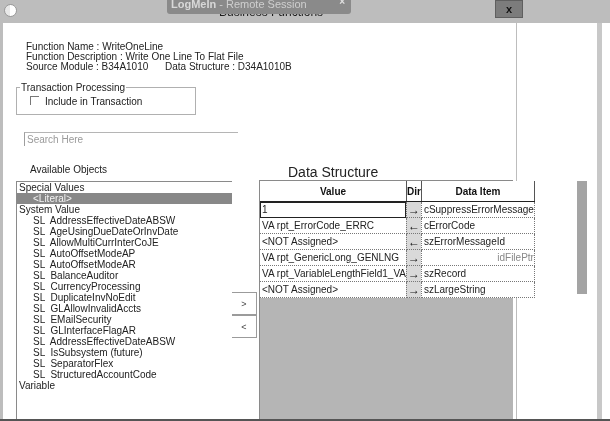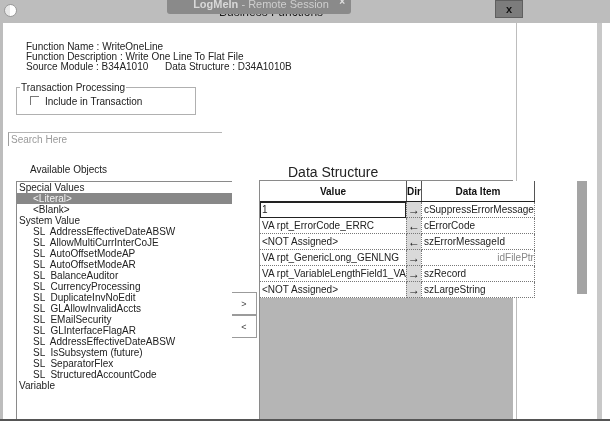--- a/index.html
+++ b/index.html
@@ -1,36 +1,36 @@
 <!DOCTYPE html>
 <html><head>
 <meta charset="utf-8">
 <style>
   html, body { margin:0; padding:0; }
   body { width:610px; height:421px; overflow:hidden; background:#bdbdbd; font-family:"Liberation Sans", sans-serif; font-size:10px; color:#1a1a1a; position:relative; }
   .titlebar { position:absolute; left:0; top:0; width:610px; height:23px; background:#bdbdbd; }
   .app-icon { position:absolute; left:4px; top:4px; width:11px; height:11px; border-radius:50%; background:linear-gradient(90deg,#e8e8e8 50%,#ffffff 50%); border:1px solid #9a9a9a; }
-  .lm-overlay { position:absolute; left:167px; top:0; width:184px; height:14px; background:#8a8a8a; border-radius:0 0 3px 3px; color:#d8d8d8; font-size:11px; font-weight:bold; line-height:8px; padding-left:4px; box-sizing:border-box; overflow:hidden;text-align:center; }
+  .lm-overlay { position:absolute; left:167px; top:0; width:184px; height:14px; background:#8a8a8a; border-radius:0 0 3px 3px; color:#d8d8d8; font-size:11px; font-weight:bold; line-height:8px; padding-left:4px; box-sizing:border-box; overflow:hidden; }
   .lm-overlay .sub { font-weight:normal; color:#cfcfcf; }
   .lm-close { position:absolute; right:6px; top:-2px; color:#e0e0e0; font-size:10px; }
   .win-title { position:absolute; left:219px; top:5px; font-size:12px; color:#1a1a1a; }
   .close-btn { position:absolute; left:495px; top:0; width:26px; height:16px; background:#7c7c7c; border:1px solid #5f5f5f; color:#111; font-weight:bold; font-size:11px; text-align:center; line-height:16px; }
   .close-btn span { color:#111; }
   .client { position:absolute; left:3px; top:23px; width:513px; height:396px; background:#ffffff; }
   .right-strip { position:absolute; left:517px; top:23px; width:93px; height:398px; background:#ffffff; }
   .right-strip .edge { position:absolute; left:80px; top:0; width:5px; height:398px; background:#c8c8c8; }
   .bottom-line { position:absolute; left:0; top:419px; width:610px; height:2px; background:#555; }
 
   .info { position:absolute; left:26px; top:42px; font-size:10px; line-height:10px; color:#222; }
   .info div { height:10px; white-space:pre; }
   .fieldset { position:absolute; left:16px; top:87px; width:172px; height:26px; border:1px solid #b0b0b0;padding-left:6px; }
   .legend { position:absolute; left:3px; top:-6px; background:#fff; padding:0 1px; font-size:10px; color:#222; }
   .chk-row { position:absolute; left:13px; top:8px; display:flex; align-items:flex-start; }
   .chk { width:8px; height:8px; border-left:1px solid #777; border-top:1px solid #777; margin-right:6px; }
-  .search { position:absolute; left:8px; top:132px; width:214px; height:14px; border-top:1px solid #b5b5b5; border-left:1px solid #9e9e9e; font-size:10px; color:#9a9a9a; padding-left:2px; box-sizing:border-box; line-height:14px; background:#fff; }
+  .search { position:absolute; left:24px; top:132px; width:214px; height:14px; border-top:1px solid #b5b5b5; border-left:1px solid #9e9e9e; font-size:10px; color:#9a9a9a; padding-left:2px; box-sizing:border-box; line-height:14px; background:#fff; }
   .avail-label { position:absolute; left:30px; top:164px; font-size:10px; color:#222; }
   .ds-label { position:absolute; left:288px; top:164px; font-size:14px; color:#222; }
 
   .listbox { position:absolute; left:16px; top:181px; width:215px; height:240px; border-top:1px solid #8a8a8a; border-left:1px solid #8a8a8a; overflow:hidden; background:#fff; }
   .li { height:11px; line-height:11px; font-size:10px; white-space:pre; padding-left:2px; color:#222; }
   .li.indent { padding-left:16px; }
   .li.sel { background:#888888; color:#f3f3f3; }
 
   .move-btn { position:absolute; left:232px; width:25px; height:23px; border-top:1px solid #9b9b9b; border-right:1px solid #9b9b9b; border-bottom:1px solid #9b9b9b; font-size:9px; color:#444; text-align:center; line-height:22px; background:#fff; box-sizing:border-box; }
 
@@ -78,23 +78,23 @@
 </div>
 
 <div class="search">Search Here</div>
 
 <div class="avail-label">Available Objects</div>
 <div class="ds-label">Data Structure</div>
 
 <div class="listbox">
   <div class="li">Special Values</div>
   <div class="li indent sel">&lt;Literal&gt;</div>
-  <div class="li indent">&lt;Blank&gt;</div>
   <div class="li">System Value</div>
   <div class="li indent">SL  AddressEffectiveDateABSW</div>
+  <div class="li indent">SL  AgeUsingDueDateOrInvDate</div>
   <div class="li indent">SL  AllowMultiCurrInterCoJE</div>
   <div class="li indent">SL  AutoOffsetModeAP</div>
   <div class="li indent">SL  AutoOffsetModeAR</div>
   <div class="li indent">SL  BalanceAuditor</div>
   <div class="li indent">SL  CurrencyProcessing</div>
   <div class="li indent">SL  DuplicateInvNoEdit</div>
   <div class="li indent">SL  GLAllowInvalidAccts</div>
   <div class="li indent">SL  EMailSecurity</div>
   <div class="li indent">SL  GLInterfaceFlagAR</div>
   <div class="li indent">SL  AddressEffectiveDateABSW</div>

